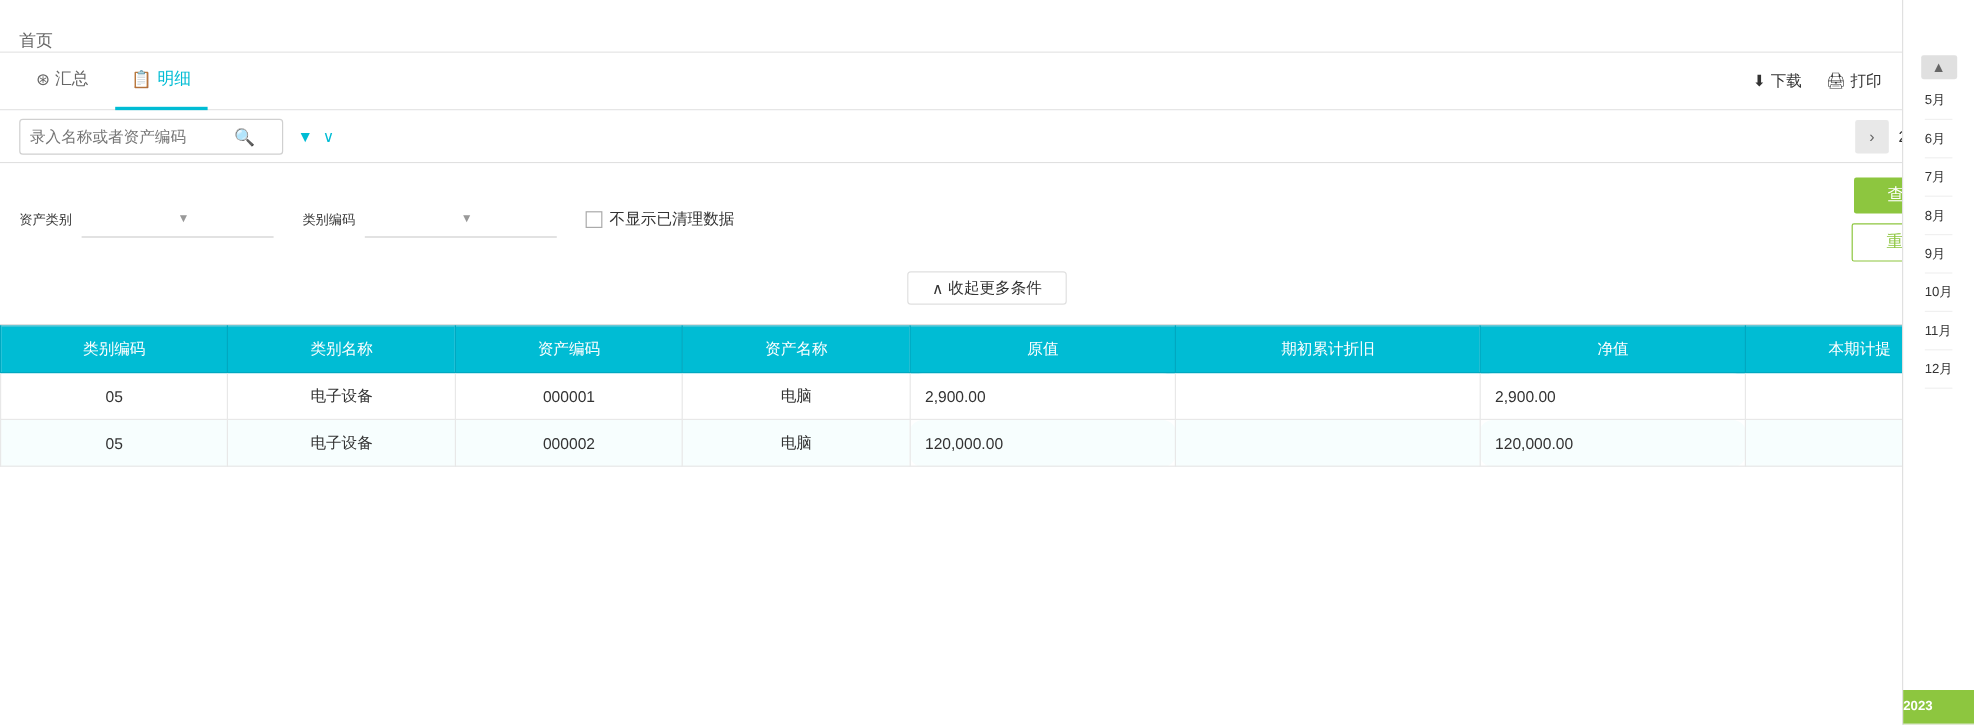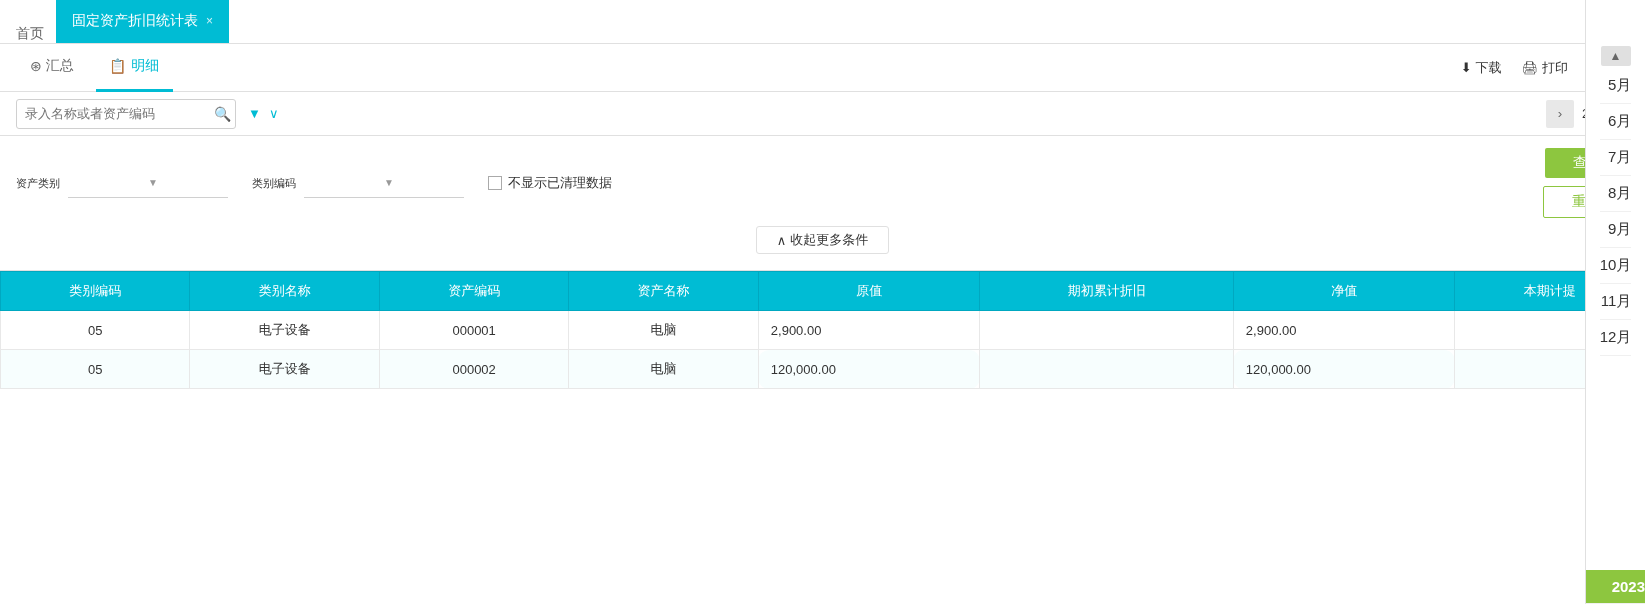--- a/index.html
+++ b/index.html
@@ -50,21 +50,20 @@
     
     .filter-bar {
       display: flex; align-items: center; background: #fff;
       border-bottom: 1px solid #e0e0e0; padding: 0 16px; height: 44px;
       flex-shrink: 0;
     }
     .search-input-wrap {
       display: flex; align-items: center; border: 1px solid #d0d0d0;
       border-radius: 3px; padding: 0 8px; height: 30px; width: 220px;
       background: #fff;
-      gap: 19px;
     }
     .search-input-wrap input {
       border: none; outline: none; font-size: 13px; color: #aaa; width: 170px; background: transparent;
     }
     .search-icon { color: #aaa; font-size: 14px; }
     .more-conditions {
       display: flex; align-items: center; gap: 4px; margin-left: 12px;
       color: #00bcd4; cursor: pointer; font-size: 13px;
     }
     .right-arrow-btn {
@@ -140,41 +139,37 @@
     .total-icon { color: #00bcd4; margin-right: 4px; }
 
     
     .right-panel {
       position: fixed; right: 0; top: 0; width: 60px; height: 604px;
       background: #fff; border-left: 1px solid #e0e0e0;
       display: flex; flex-direction: column; align-items: center;
       padding-top: 44px; z-index: 10;
     }
     .month-item {
-      width: 100%; text-align: right; padding: 8px 0;
-      font-size: 15px; color: #333; cursor: pointer; border-bottom: 1px solid #f0f0f0;
+      width: 100%; text-align: left; padding: 8px 0;
+      font-size: 11px; color: #333; cursor: pointer; border-bottom: 1px solid #f0f0f0;
     }
     .month-item.current {
       background: #8dc63f; color: #fff; font-weight: bold;
     }
     .month-nav-up, .month-nav-down {
       width: 30px; height: 20px; background: #e0e0e0; border: none;
       cursor: pointer; display: flex; align-items: center; justify-content: center;
       font-size: 12px; color: #666; border-radius: 2px; margin: 2px 0;
     }
   </style>
 </head>
 <body>
 
 <div class="top-nav">
   <span class="nav-home">首页</span>
-  <div class="nav-tab">
-    <span>固定资产折旧统计表</span>
-    <span class="close-btn">×</span>
-  </div>
   <span class="nav-close-window" style="margin-left:auto;">✕</span>
 </div>
 
 <div class="second-toolbar">
   <div class="tab-btn">
     <span class="tab-icon">⊛</span>
     <span>汇总</span>
   </div>
   <div class="tab-btn active" style="margin-left:8px;">
     <span class="tab-icon">📋</span>

